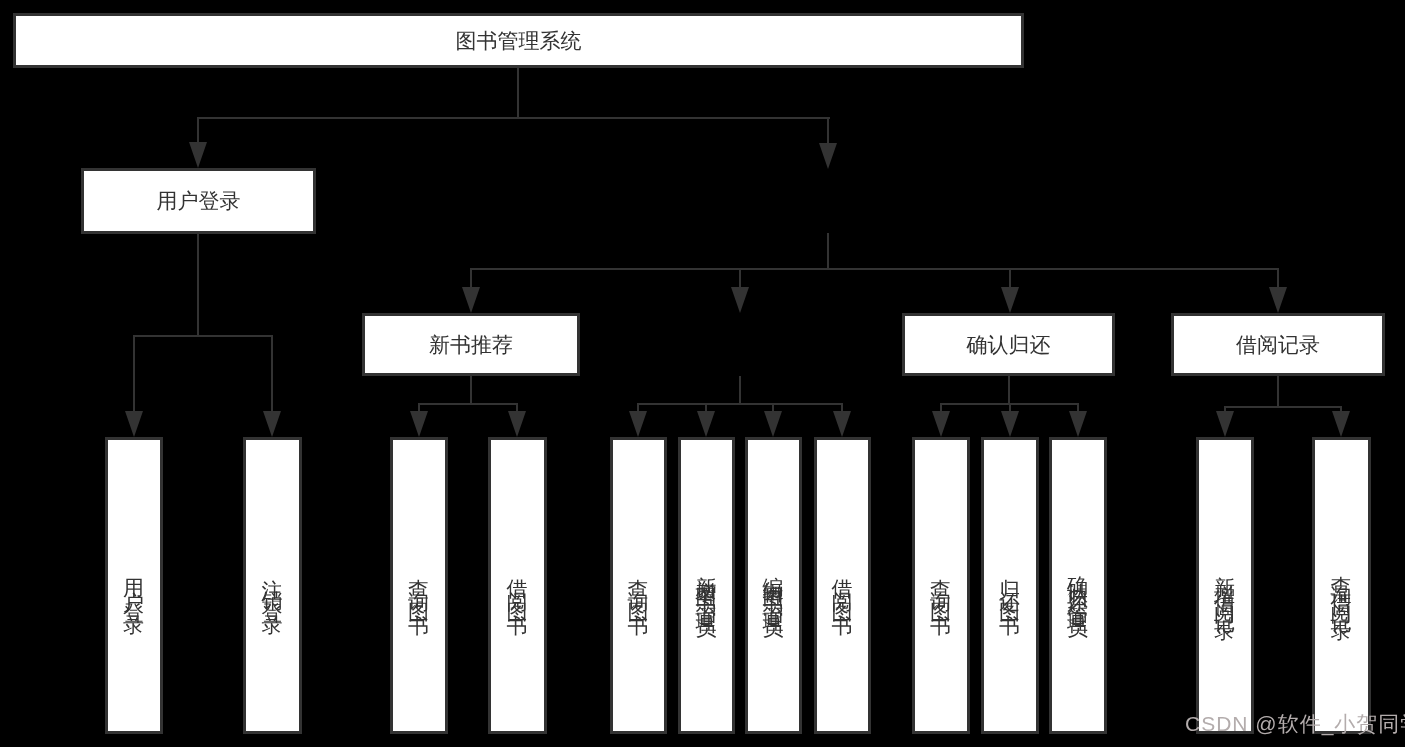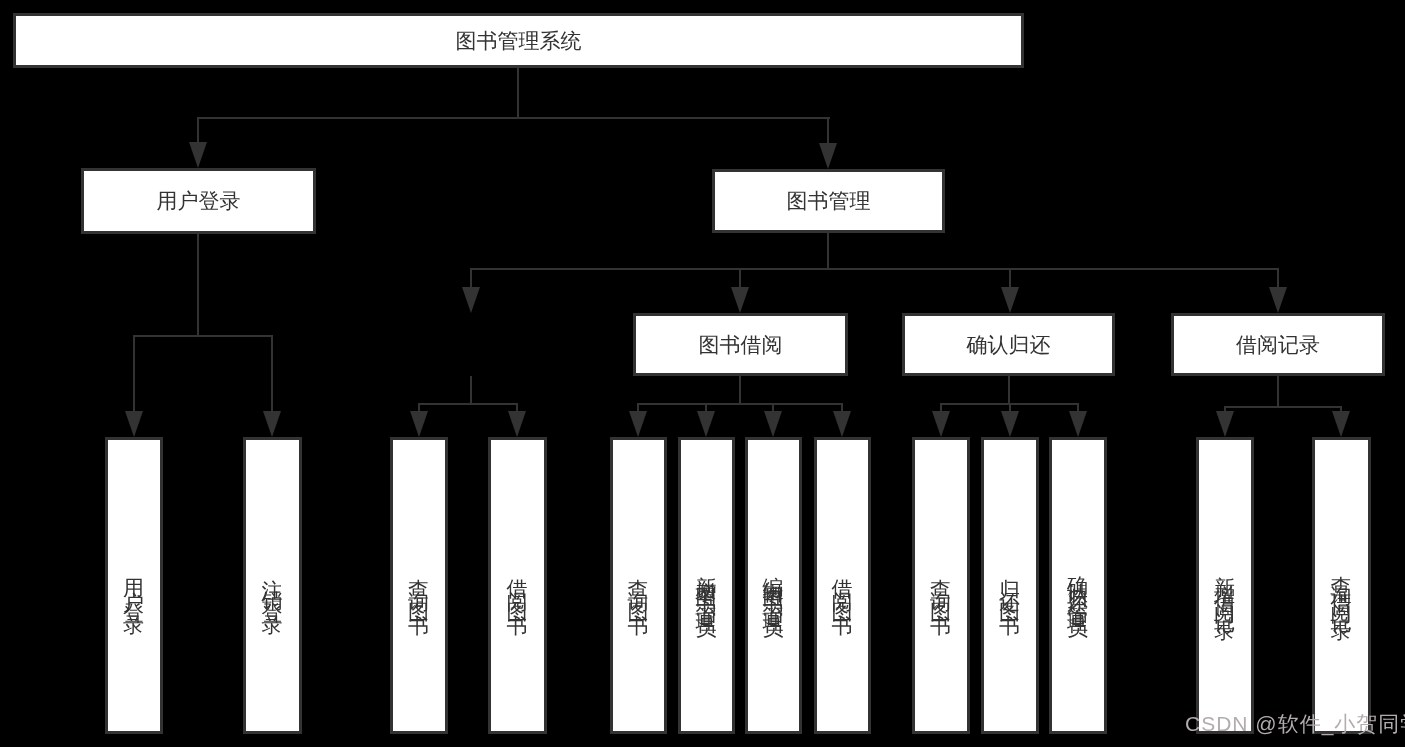--- a/index.html
+++ b/index.html
@@ -37,41 +37,40 @@
   <div class="box" style="left:13px;top:13px;width:1011px;height:55px;">图书管理系统</div>
 
   <div class="vline" style="left:517px;top:68px;height:50px;"></div>
   <div class="hline" style="left:198px;top:117px;width:632px;"></div>
   <div class="vline" style="left:197px;top:117px;height:30px;"></div>
   <div class="arrow" style="left:189px;top:142px;"></div>
   <div class="vline" style="left:827px;top:117px;height:30px;"></div>
   <div class="arrow" style="left:819px;top:143px;"></div>
 
   <div class="box" style="left:81px;top:168px;width:235px;height:66px;">用户登录</div>
-  <div class="box" style="left:712px;top:169px;width:233px;height:64px;">图书管理</div>
 
   <div class="vline" style="left:197px;top:234px;height:103px;"></div>
   <div class="hline" style="left:134px;top:335px;width:139px;"></div>
   <div class="vline" style="left:133px;top:335px;height:80px;"></div>
   <div class="arrow" style="left:125px;top:411px;"></div>
   <div class="vline" style="left:271px;top:335px;height:80px;"></div>
   <div class="arrow" style="left:263px;top:411px;"></div>
 
   <div class="vline" style="left:827px;top:233px;height:37px;"></div>
   <div class="hline" style="left:470px;top:268px;width:809px;"></div>
   <div class="vline" style="left:470px;top:268px;height:24px;"></div>
   <div class="arrow" style="left:462px;top:287px;"></div>
   <div class="vline" style="left:739px;top:268px;height:24px;"></div>
   <div class="arrow" style="left:731px;top:287px;"></div>
   <div class="vline" style="left:1009px;top:268px;height:24px;"></div>
   <div class="arrow" style="left:1001px;top:287px;"></div>
   <div class="vline" style="left:1277px;top:268px;height:24px;"></div>
   <div class="arrow" style="left:1269px;top:287px;"></div>
 
-  <div class="box" style="left:633px;top:313px;width:215px;height:63px;">图书借阅</div>
+  <div class="box" style="left:362px;top:313px;width:218px;height:63px;">新书推荐</div>
   <div class="box" style="left:902px;top:313px;width:213px;height:63px;">确认归还</div>
   <div class="box" style="left:1171px;top:313px;width:214px;height:63px;">借阅记录</div>
 
   <div class="vline" style="left:470px;top:376px;height:29px;"></div>
   <div class="hline" style="left:419px;top:403px;width:99px;"></div>
   <div class="vline" style="left:418px;top:403px;height:10px;"></div>
   <div class="arrow" style="left:410px;top:411px;"></div>
   <div class="vline" style="left:516px;top:403px;height:10px;"></div>
   <div class="arrow" style="left:508px;top:411px;"></div>
 

